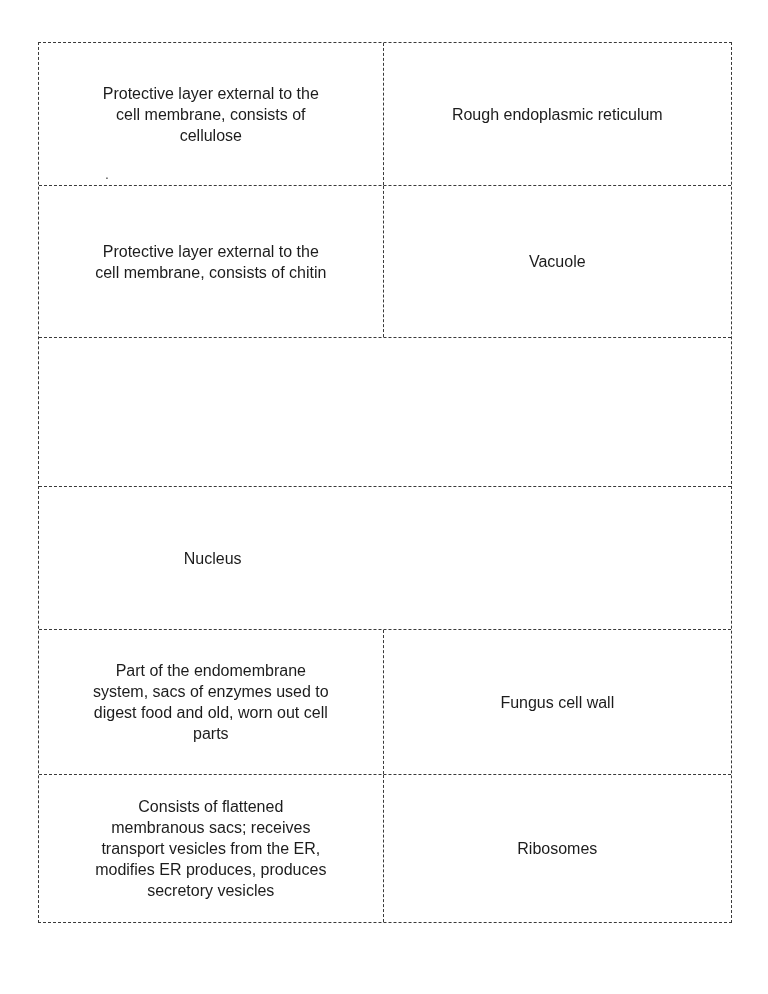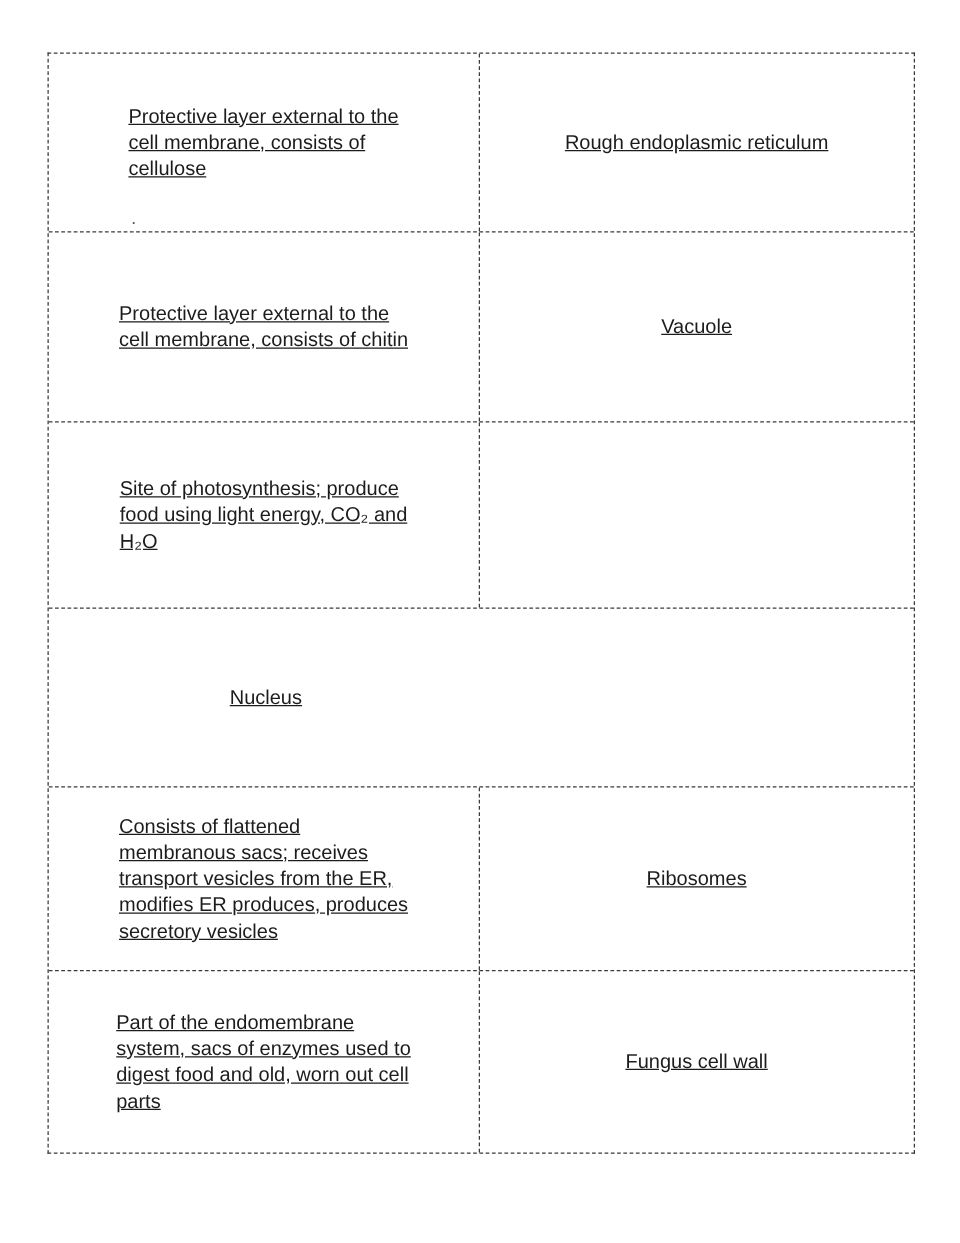--- a/index.html
+++ b/index.html
@@ -40,24 +40,23 @@
   .row-1 { height: 152px; }
   .row-2 { height: 149px; }
   .row-3 { height: 143px; }
   .row-4 { height: 145px; }
   .row-5 { height: 147px; }
 
   .cell {
     display: flex;
     align-items: center;
     justify-content: center;
-    text-align: left;
+    text-align: center;
     padding: 8px 18px;
     position: relative;
-    text-decoration: underline;
   }
 
   .cell.left {
     width: 49.8%;
     border-right: 1px dashed #3a3a3a;
   }
 
   .cell.right {
     width: 50.2%;
   }
@@ -100,52 +99,47 @@
       <div class="cell left">
         <p>Protective layer external to the
 cell membrane, consists of chitin</p>
       </div>
       <div class="cell right">
         <p>Vacuole</p>
       </div>
     </div>
 
     <div class="row row-2">
-      <div class="cell left">
-        <p>Site of photosynthesis; produce
-food using light energy, CO₂ and
-H₂O</p>
-      </div>
     </div>
 
     <div class="row row-3">
       <div class="cell right">
         <p>Nucleus</p>
+      </div>
+    </div>
+
+    <div class="row row-4">
+      <div class="cell left">
+        <p>Part of the endomembrane
+system, sacs of enzymes used to
+digest food and old, worn out cell
+parts</p>
+      </div>
+      <div class="cell right">
+        <p>Fungus cell wall</p>
       </div>
     </div>
 
     <div class="row row-5">
       <div class="cell left">
         <p>Consists of flattened
 membranous sacs; receives
 transport vesicles from the ER,
 modifies ER produces, produces
 secretory vesicles</p>
       </div>
       <div class="cell right">
         <p>Ribosomes</p>
       </div>
     </div>
 
-    <div class="row row-4">
-      <div class="cell left">
-        <p>Part of the endomembrane
-system, sacs of enzymes used to
-digest food and old, worn out cell
-parts</p>
-      </div>
-      <div class="cell right">
-        <p>Fungus cell wall</p>
-      </div>
-    </div>
-
   </div>
 </div>
 
 </body></html>

